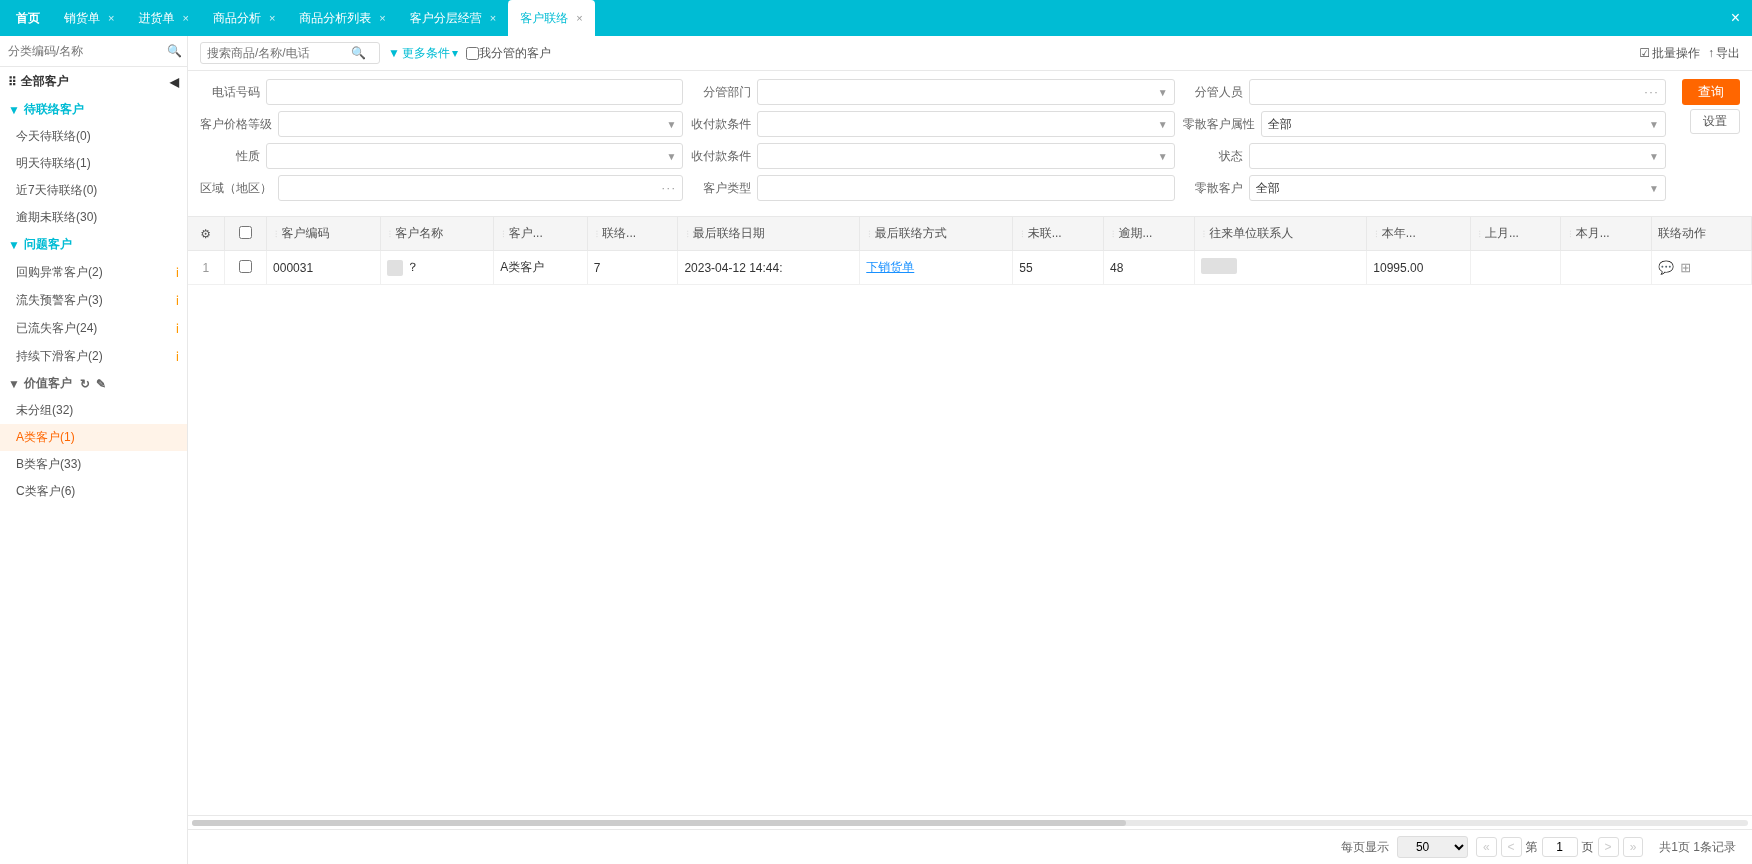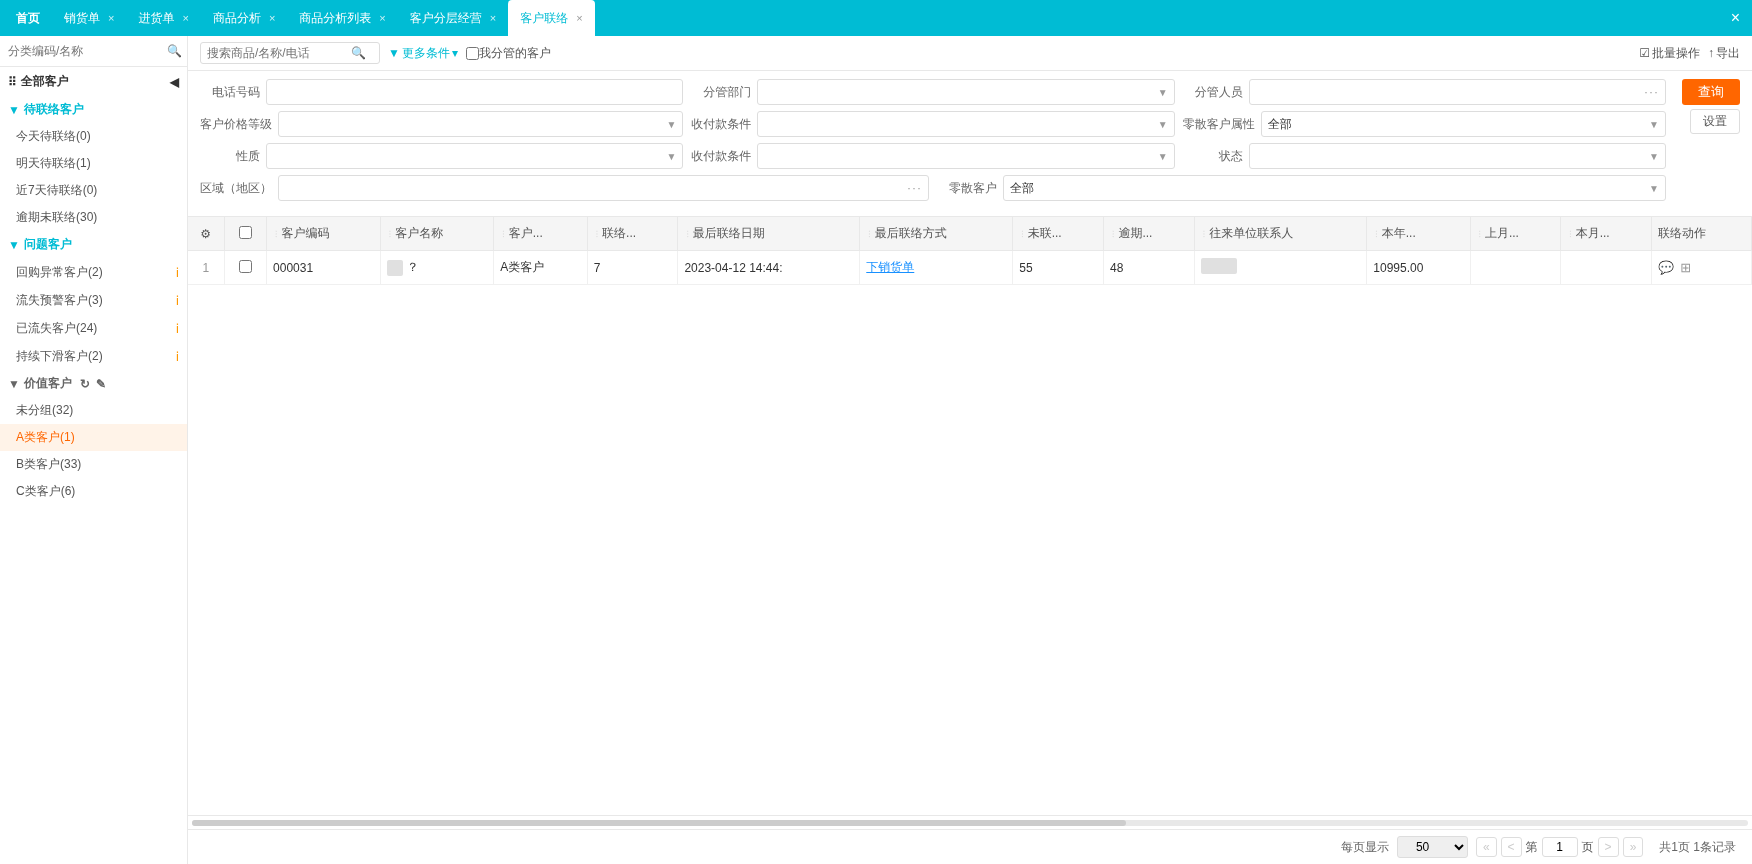--- a/index.html
+++ b/index.html
@@ -585,20 +585,24 @@
 
           <div class="filter-row">
             <div class="filter-field">
               <span class="filter-label">区域（地区）</span>
               <div class="filter-input">
                 <span></span>
                   <span class="more-dots">···</span>
               </div>
             </div>
             <div class="filter-field">
+              <span class="filter-label">客户类型</span>
+              <div class="filter-input"></div>
+            </div>
+            <div class="filter-field">
               <span class="filter-label">零散客户</span>
               <div class="filter-input">
                 <span>全部</span>
                   <span class="dropdown-arrow">▼</span>
               </div>
             </div>
           </div>
         </div>
         <div class="action-buttons">
           <button class="query-btn">查询</button>

